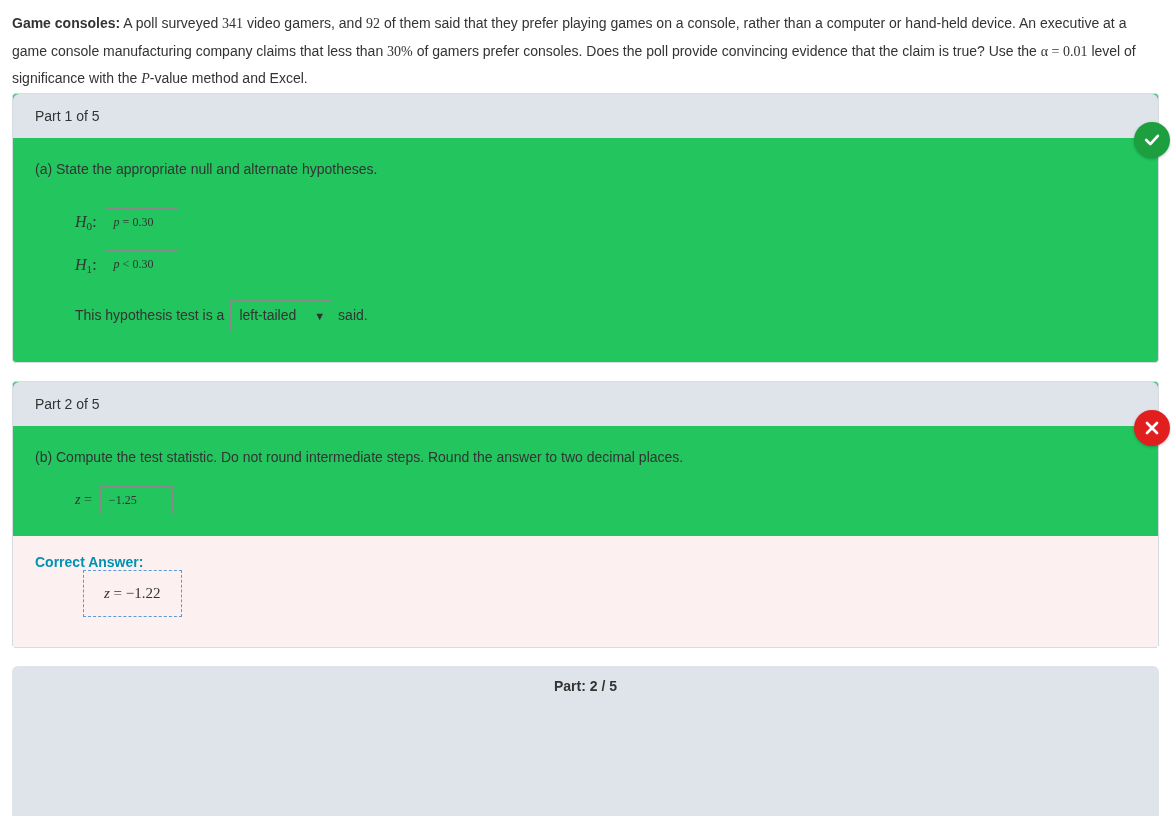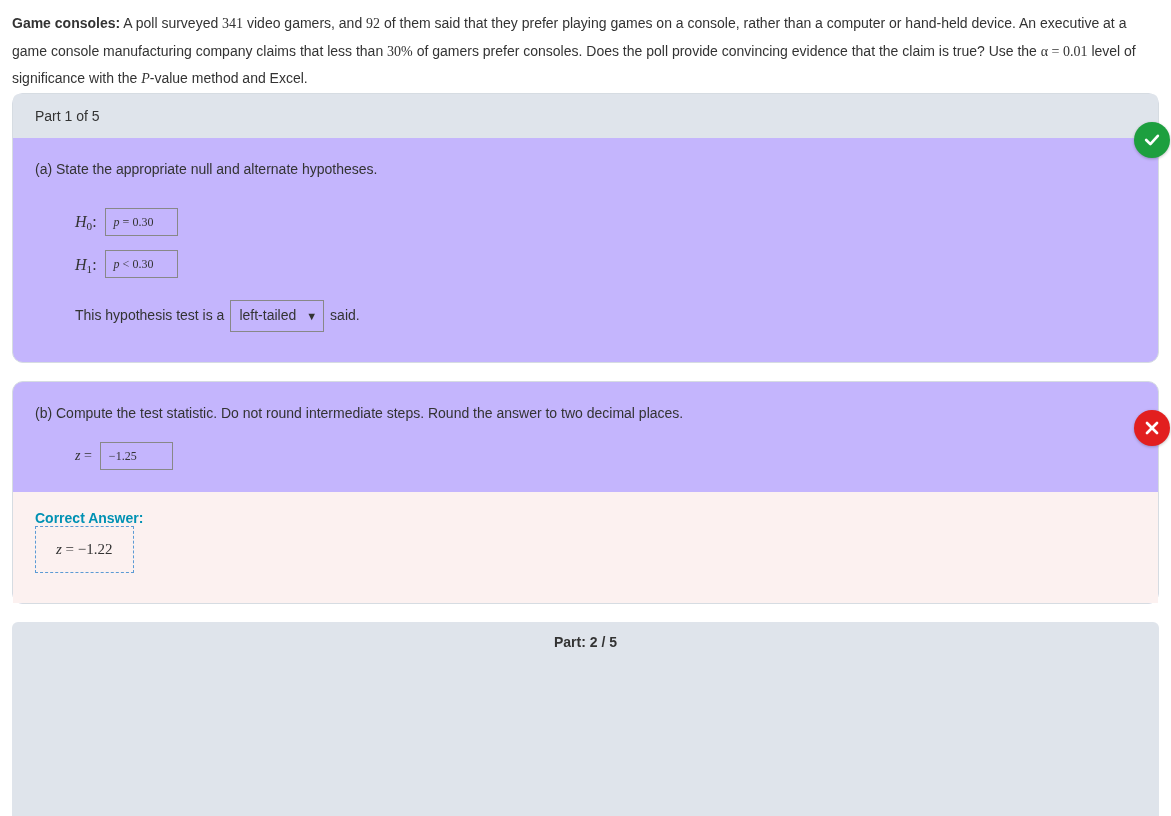--- a/index.html
+++ b/index.html
@@ -12,23 +12,23 @@
   }
   .problem-text {
     line-height: 1.9;
   }
   .problem-text b { font-weight: bold; }
   .num { font-family: Georgia, 'Times New Roman', serif; }
   .mathit { font-family: Georgia, 'Times New Roman', serif; font-style: italic; }
   .math { font-family: Georgia, 'Times New Roman', serif; }
   .card {
     border: 1px solid #d6dce2;
-    border-radius: 11px;
+    border-radius: 4px;
     margin-bottom: 18px;
-    background: #c4b5fd;
+    background: #22c55e;
     overflow: visible;
     position: relative;
   }
   .part-header {
     background: #dfe4eb;
     font-size: 14px;
     padding: 14px 18px 14px 22px;
     border-radius: 6px 6px 0 0;
     color: #333;
   }
@@ -80,21 +80,21 @@
     align-items: center;
     gap: 6px;
     margin-left: 40px;
   }
   .select-like {
     border: 1px solid #888;
     padding: 3px 6px 3px 8px;
     font-size: 14px;
     display: inline-flex;
     align-items: center;
-    gap: 10px;
+    gap: 18px;
   }
   .select-like .caret {
     font-size: 11px;
   }
   .z-row {
     display:flex;
     align-items:center;
     gap:8px;
     margin: 16px 0 8px 40px;
   }
@@ -106,20 +106,21 @@
     color: #0091b3;
     font-weight: bold;
     font-size: 14px;
   }
   .correct-ans {
     display: inline-block;
     border: 1px dashed #5b9bd5;
     padding: 14px 20px;
     font-family: Georgia, 'Times New Roman', serif;
     font-size: 15px;
+    margin-left: 48px;
   }
   .progress-bar-row {
     background: #dfe4eb;
     padding: 12px 22px;
     display: flex;
     align-items: center;
     gap: 18px;
     font-size: 14px;
     border-radius: 6px;
     margin-bottom: 12px;
@@ -184,20 +185,21 @@
   </div>
 </div>
 
 <div class="card">
   <div class="status-icon status-incorrect">
     <svg viewBox="0 0 24 24" fill="none" stroke="#fff" stroke-width="3.2" stroke-linecap="round" stroke-linejoin="round">
         <line x1="6" y1="6" x2="18" y2="18"></line>
         <line x1="18" y1="6" x2="6" y2="18"></line>
       </svg>
   </div>
+  <div class="part-header">Part 2 of 5</div>
   <div class="part-body" style="padding-bottom:14px">
     <div>(b) Compute the test statistic. Do not round intermediate steps. Round the answer to two decimal places.</div>
     <div class="z-row">
       <span class="math"><span class="mathit">z</span><span> = </span></span>
       <span class="ans-box">−1.25</span>
     </div>
   </div>
   <div class="correct-block">
     <div class="correct-title">Correct Answer:</div>
     <div class="correct-ans">

